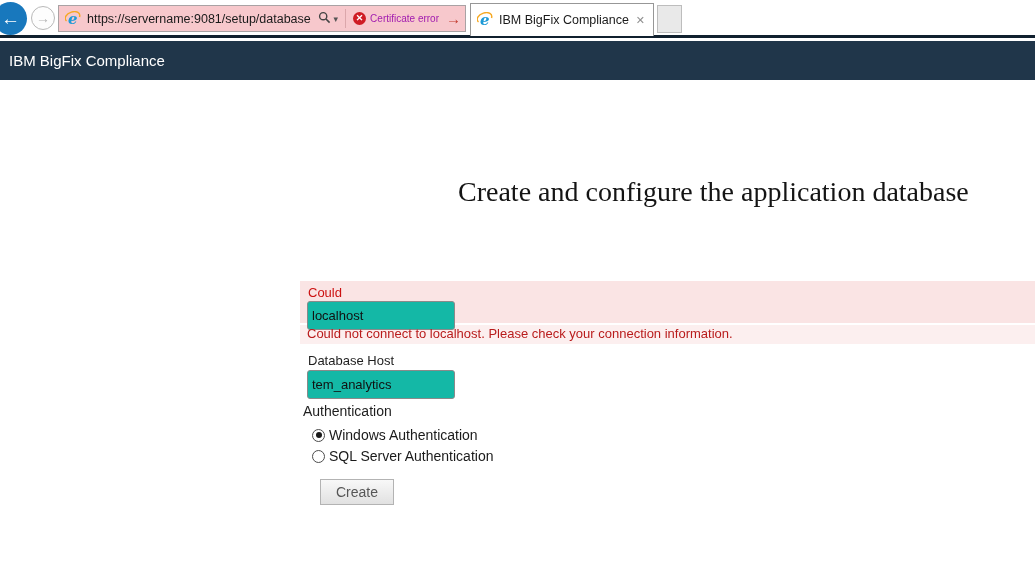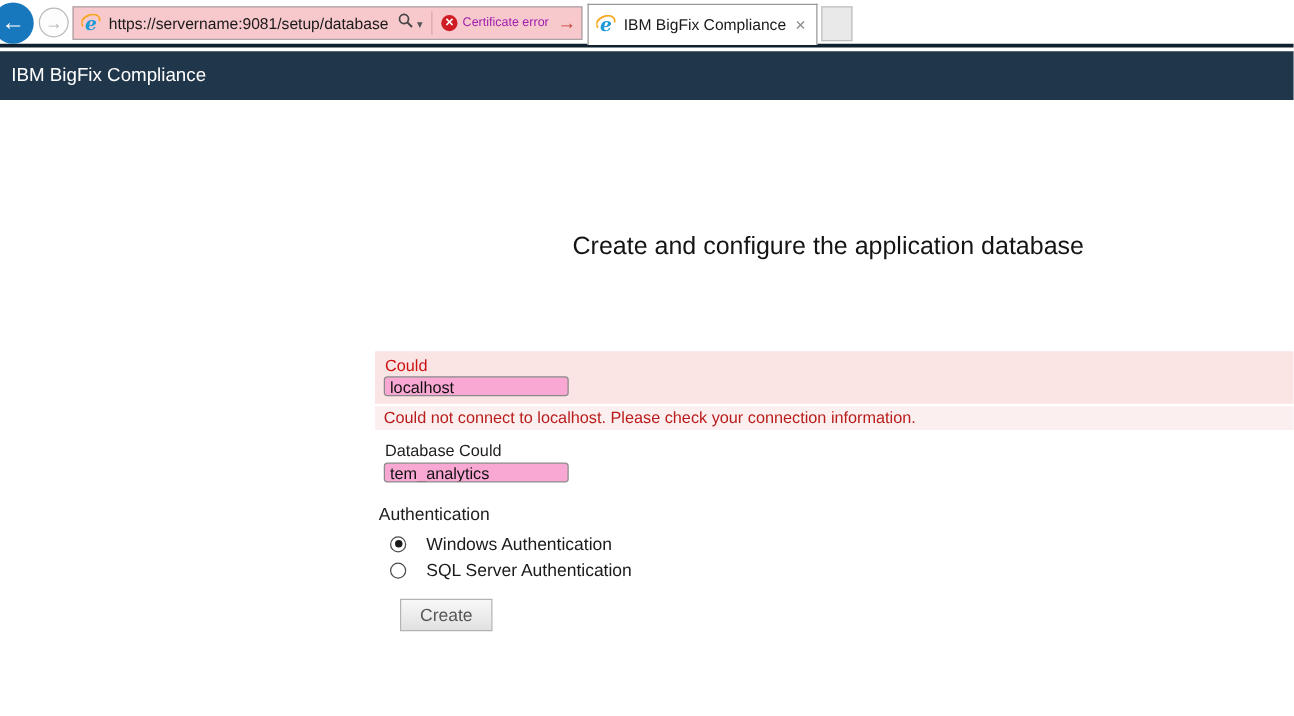--- a/index.html
+++ b/index.html
@@ -42,45 +42,45 @@
     height:28px; background:#e9e9e9; border:1px solid #bdbdbd; }
 
   .ie-icon svg { display:block; }
 
   
   .app-header { position:absolute; top:41px; left:0; width:1035px; height:39px;
     background:#20364a; color:#ffffff; display:flex; align-items:center;
     padding-left:9px; font-size:15px; }
 
   
-  .page-title { position:absolute; left:458px; top:186px; font-size:20px;
-    color:#141414; white-space:nowrap; }
+  .page-title { position:absolute; left:458px; top:176px; font-size:28px;
+    color:#141414; white-space:nowrap;font-family:Liberation Serif, serif; }
 
   .err-band-1 { position:absolute; left:300px; top:281px; right:0; height:42px;
     background:#fae4e4; }
   .err-band-2 { position:absolute; left:300px; top:325px; right:0; height:19px;
     background:#fcefef; }
 
   .lbl { position:absolute; font-size:13px; color:#1e1e1e; }
   .lbl-host { left:308px; top:285px; color:#cc1111; }
   .lbl-db   { left:308px; top:353px; }
   .lbl-auth { left:303px; top:403px; font-size:14px; }
 
-  .txt-input { position:absolute; width:148px; height:16px;
-    border:1px solid #8a8a8a; border-radius:3px; background:#f9a8d4;
+  .txt-input { position:absolute; width:148px; height:29px;
+    border:1px solid #8a8a8a; border-radius:3px; background:#14b8a6;
     font-size:13px; font-family:"Liberation Sans", sans-serif;
     padding:1px 4px; color:#111; }
   .in-host { left:307px; top:301px; }
   .in-db   { left:307px; top:370px; }
 
   .err-msg { position:absolute; left:307px; top:326px; font-size:13px;
     color:#b91c1c; white-space:nowrap; }
 
   .radio-row { position:absolute; left:312px; display:flex;
-    align-items:center; gap:16px; font-size:14px; color:#1a1a1a; }
+    align-items:center; gap:4px; font-size:14px; color:#1a1a1a; }
   .radio-row-1 { top:427px; }
   .radio-row-2 { top:448px; }
   .radio-circle { width:13px; height:13px; border:1px solid #4c4c4c;
     border-radius:50%; background:#fff; display:flex; align-items:center;
     justify-content:center; flex:0 0 auto; }
   .radio-circle .dot { width:6px; height:6px; border-radius:50%;
     background:#1a1a1a; display:none; }
   .radio-circle.selected .dot { display:block; }
 
   .create-btn { position:absolute; left:320px; top:479px; padding:4px 15px;
@@ -146,21 +146,21 @@
 
   <div class="page-title">Create and configure the application database</div>
 
   <div class="err-band-1"></div>
   <div class="err-band-2"></div>
 
   <div class="lbl lbl-host">Could</div>
   <input class="txt-input in-host" type="text" value="localhost" style="">
   <div class="err-msg">Could not connect to localhost. Please check your connection information.</div>
 
-  <div class="lbl lbl-db">Database Could</div>
+  <div class="lbl lbl-db">Database Host</div>
   <input class="txt-input in-db" type="text" value="tem_analytics" style="">
 
   <div class="lbl lbl-auth">Authentication</div>
 
   <div class="radio-row radio-row-1">
     <span class="radio-circle selected">
       <span class="dot"></span>
     </span>
     <span>Windows Authentication</span>
   </div>

